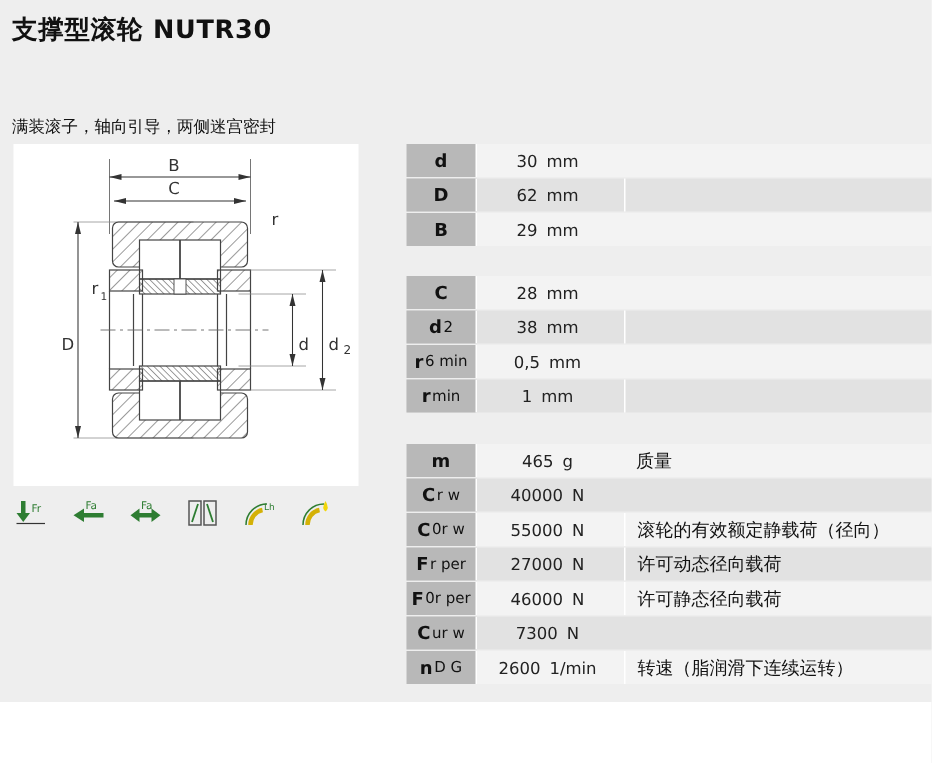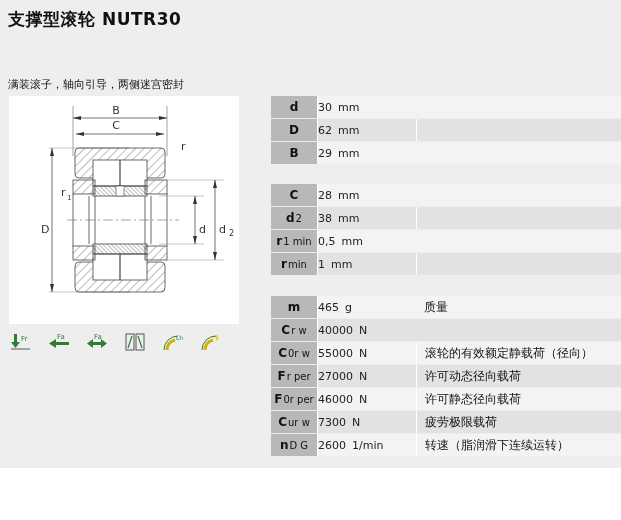--- a/index.html
+++ b/index.html
@@ -25,21 +25,21 @@
 
   .tbl { position:absolute; left:271px; width:350px; }
   .row { display:flex; height:22px; margin-bottom:1px; }
   .row .k {
     width:46px; background:#b8b8b8; color:#111; font-weight:bold; font-size:12px;
     display:flex; align-items:center; justify-content:center; border-right:1px solid #fff;
   }
   .row .k sub { font-weight:normal; font-size:10px; vertical-align:-3px; margin-left:1px; }
   .row .v {
     width:94px; text-align:right; font-size:11px; color:#222; padding-right:4px;
-    display:flex; align-items:center; justify-content:flex-start; gap:6px;
+    display:flex; align-items:center; justify-content:center; gap:6px;
   }
   .row .v .unit { display:inline-block; text-align:left; }
   .row .d { flex:1; font-size:12px; color:#111; display:flex; align-items:center; padding-left:8px; border-left:1px solid #fff; }
   .row.odd { background:#f3f3f3; }
   .row.even { background:#e2e2e2; }
 </style>
 </head>
 <body>
 
 <div class="panel">
@@ -207,21 +207,21 @@
         </div>
       <div class="v">
           <span>38</span>
           <span class="unit">mm</span>
         </div>
       <div class="d"></div>
     </div>
     <div class="row odd">
       <div class="k">
           <span>r</span>
-          <sub>1 min</sub>
+          <sub>6 min</sub>
         </div>
       <div class="v">
           <span>0,5</span>
           <span class="unit">mm</span>
         </div>
       <div class="d" style="border-left:none"></div>
     </div>
     <div class="row even">
       <div class="k">
           <span>r</span>
@@ -291,21 +291,20 @@
     </div>
     <div class="row even">
       <div class="k">
           <span>C</span>
           <sub>ur w</sub>
         </div>
       <div class="v">
           <span>7300</span>
           <span class="unit">N</span>
         </div>
-      <div class="d">疲劳极限载荷</div>
     </div>
     <div class="row odd">
       <div class="k">
           <span>n</span>
           <sub>D G</sub>
         </div>
       <div class="v">
           <span>2600</span>
           <span class="unit">1/min</span>
         </div>

